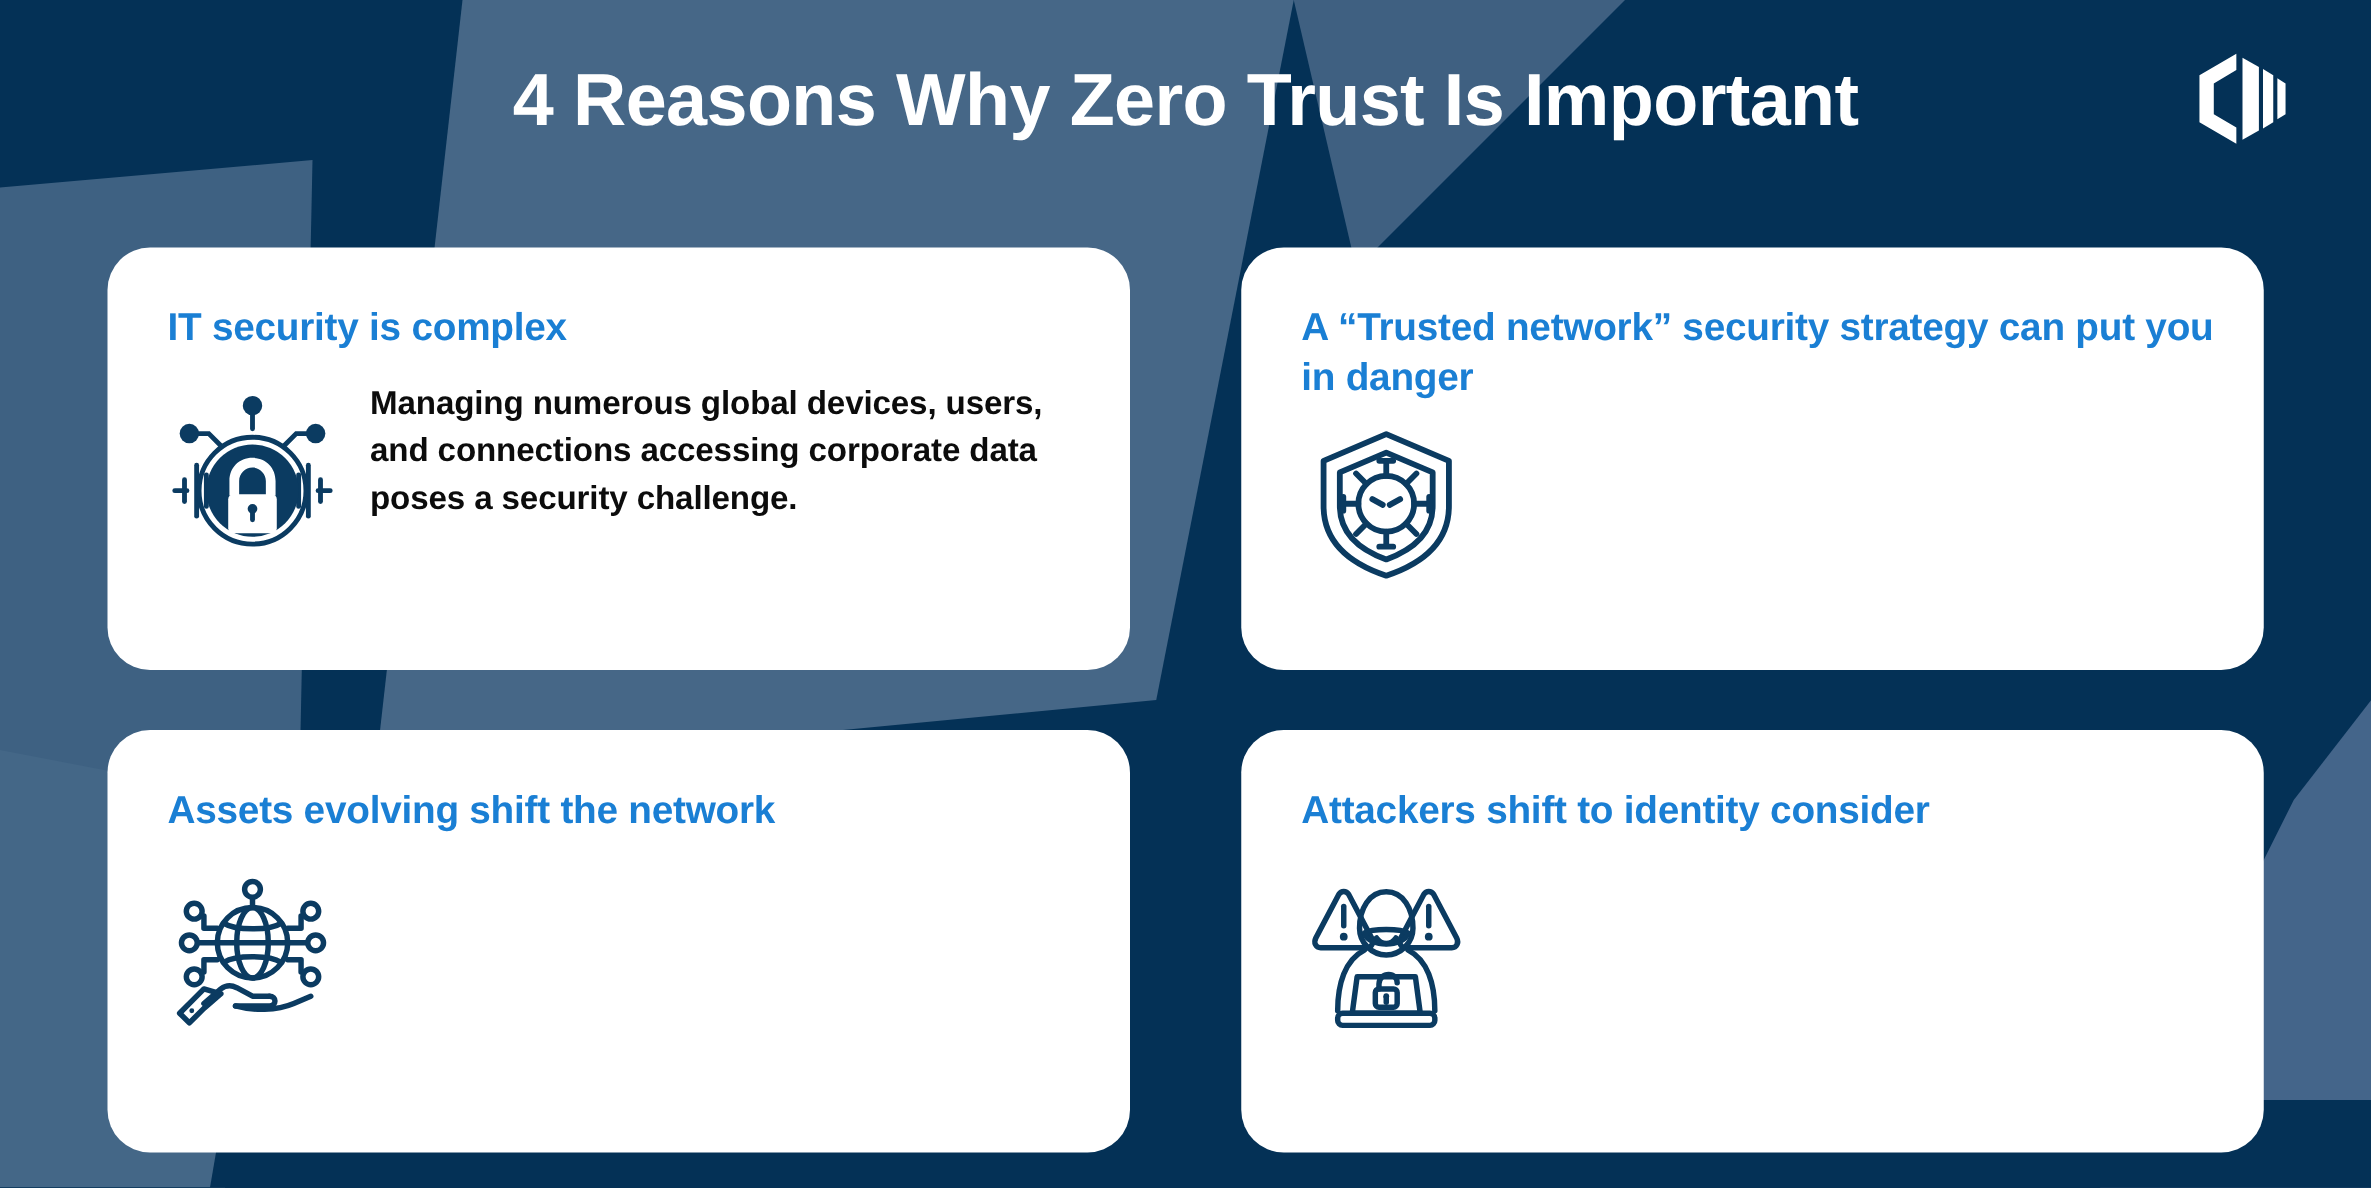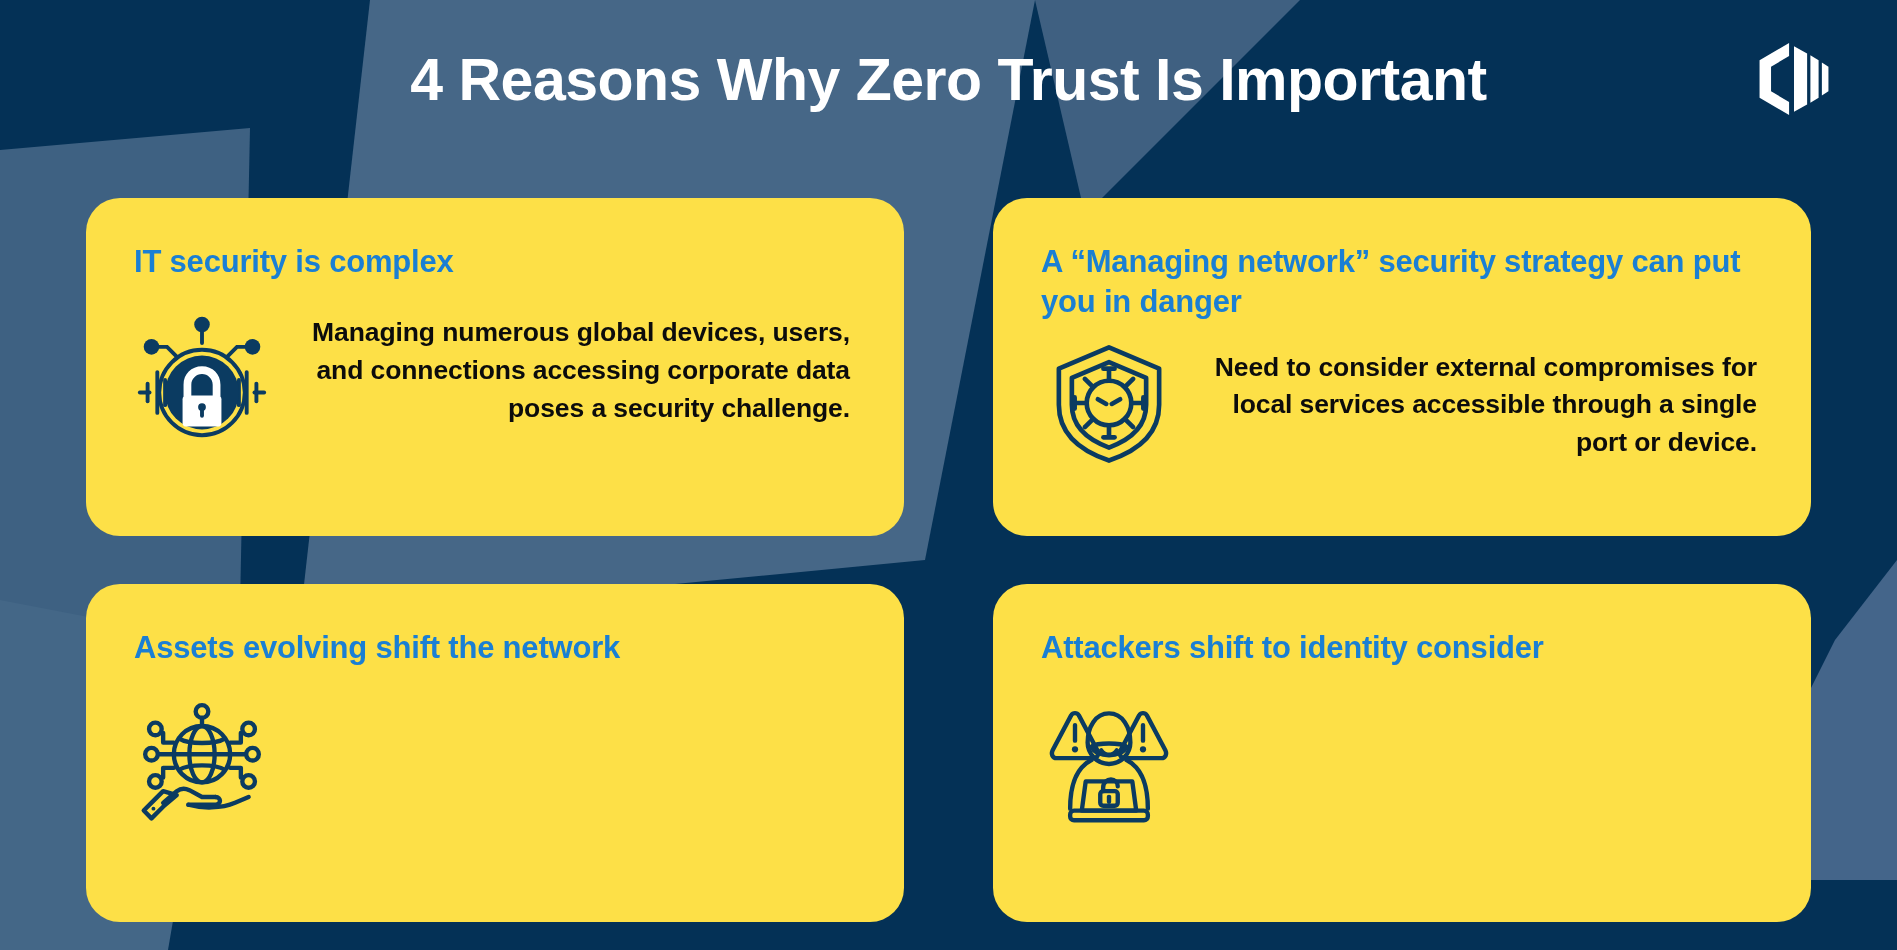--- a/index.html
+++ b/index.html
@@ -38,21 +38,21 @@
     position:absolute;z-index:2;
     top:198px;left:86px;
     width:1725px;
     display:grid;
     grid-template-columns:818px 818px;
     grid-template-rows:338px 338px;
     column-gap:89px;
     row-gap:48px;
   }
   .card{
-    background:#fde047;
+    background:#ffffff;
     border-radius:34px;
     box-sizing:border-box;
     padding:44px 40px 34px 48px;
     display:flex;
     flex-direction:column;
     overflow:hidden;
   }
   .card-title{
     color:#1a7fd4;
     font-size:31px;
@@ -74,23 +74,22 @@
     margin-top:14px;
     display:flex;align-items:center;justify-content:center;
   }
   .card-icon svg{display:block;}
   .card-text{
     color:#0c0c0c;
     font-size:26.5px;
     font-weight:bold;
     line-height:1.42;
     letter-spacing:-0.1px;
-    margin:14px;
+    margin:4px;
     padding-top:6px;
-    text-align:right;
   }
   
   .card.two-line-title .card-body{margin-top:0;}
   .card.two-line-title .card-icon{margin-top:6px;}
 </style>
 </head>
 <body>
 
 <svg class="bg-layer" viewBox="0 0 1897 950" preserveAspectRatio="none" aria-hidden="true">
   <rect x="0" y="0" width="1897" height="950" fill="#043156"></rect>
@@ -156,21 +155,21 @@
           <rect x="50" y="90" width="40" height="32" rx="4" fill="#ffffff"></rect>
           <circle cx="70" cy="102" r="4" fill="#0b3b61"></circle>
           <rect x="68" y="103" width="4" height="10" rx="2" fill="#0b3b61"></rect>
         </svg>
       </div>
       <p class="card-text">Managing numerous global devices, users, and connections accessing corporate data poses a security challenge.</p>
     </div>
   </div>
 
   <div class="card two-line-title">
-    <div class="card-title">A “Managing network” security strategy can put you in danger</div>
+    <div class="card-title">A “Trusted network” security strategy can put you in danger</div>
     <div class="card-body">
       <div class="card-icon">
         <svg viewBox="0 0 140 140" width="130" height="130" aria-hidden="true">
           <g fill="none" stroke="#0b3b61" stroke-width="5" stroke-linejoin="round" stroke-linecap="round">
 
             <path d="M70 10 L124 33 L124 72 C124 104 100 122 70 132 C40 122 16 104 16 72 L16 33 Z"></path>
 
             <path d="M70 26 L110 43 L110 72 C110 96 92 110 70 118 C48 110 30 96 30 72 L30 43 Z"></path>
           </g>
           <g fill="none" stroke="#0b3b61" stroke-width="5" stroke-linecap="round">
@@ -189,21 +188,20 @@
             <path d="M64 33 L76 33"></path>
               <path d="M64 107 L76 107"></path>
             <path d="M33 64 L33 76"></path>
               <path d="M107 64 L107 76"></path>
 
             <path d="M58 66 L67 71"></path>
               <path d="M82 66 L73 71"></path>
           </g>
         </svg>
       </div>
-      <p class="card-text">Need to consider external compromises for local services accessible through a single port or device.</p>
     </div>
   </div>
 
   <div class="card">
     <div class="card-title">Assets evolving shift the network</div>
     <div class="card-body">
       <div class="card-icon">
         <svg viewBox="0 0 140 140" width="136" height="136" aria-hidden="true">
           <g fill="none" stroke="#0b3b61" stroke-width="4.5" stroke-linecap="round" stroke-linejoin="round">
 

